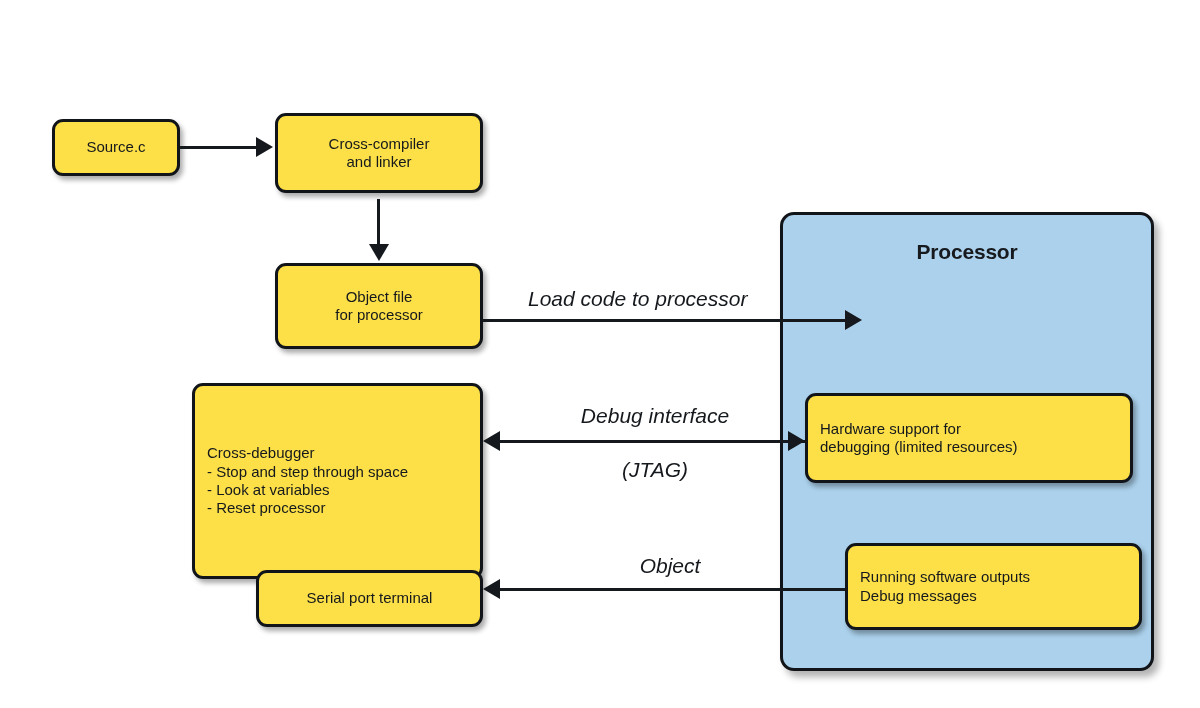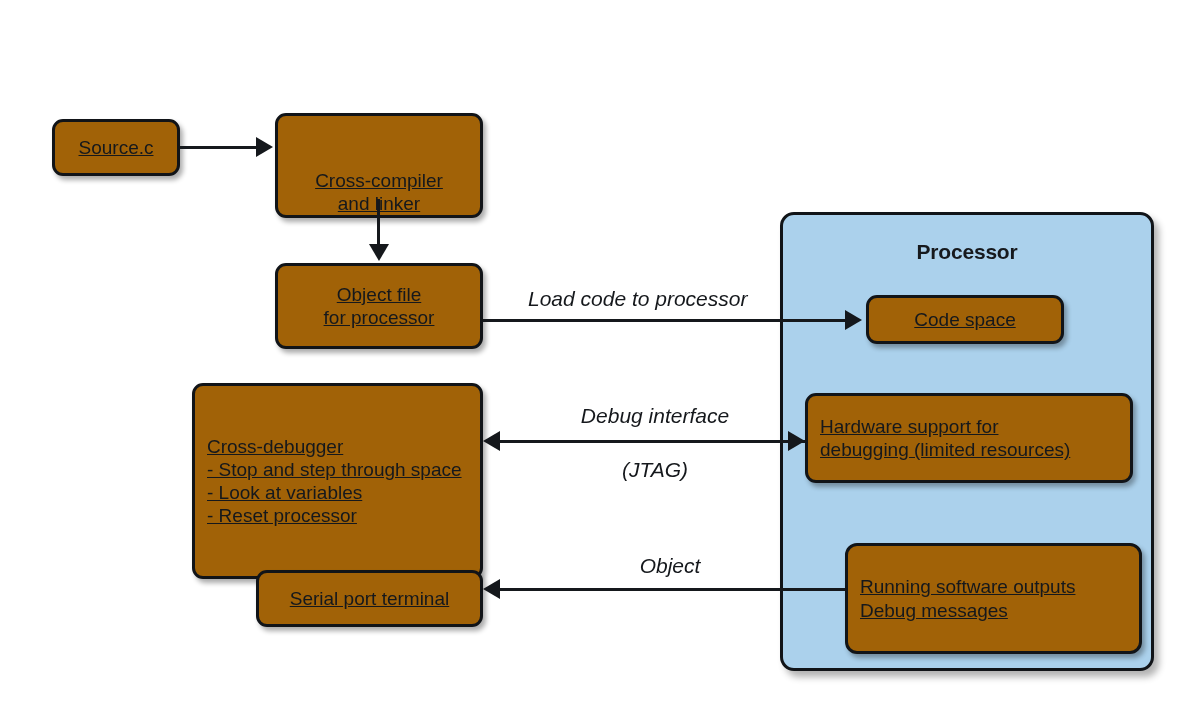--- a/index.html
+++ b/index.html
@@ -37,32 +37,31 @@
     text-align: center;
     font-weight: bold;
     color: #16191d;
     letter-spacing: -0.2px;
     font-size: 21px;
   }
 
   
   .node {
     position: absolute;
-    background: #a16207;
+    background: #fde047;
     border: 3px solid #111418;
     border-radius: 11px;
     box-sizing: border-box;
     box-shadow: 3px 4px 5px rgba(0,0,0,0.33);
     display: flex;
     flex-direction: column;
     justify-content: center;
     color: #15181c;
-    font-size: 19px;
+    font-size: 15px;
     line-height: 1.22;
-    text-decoration: underline;
   }
   .node.center { align-items: center; text-align: center; }
   .node.left   { align-items: flex-start; text-align: left; padding-left: 12px; }
   .node .line { display: block; white-space: nowrap; }
 
   
   .edge {
     position: absolute;
     background: #15181c;
   }
@@ -109,51 +108,48 @@
 
 
   <div class="panel" style="left:780px; top:212px; width:374px; height:459px;">
     <div class="panel-title" style="top:25px;">Processor</div>
   </div>
 
   <div class="node center" style="left:52px; top:119px; width:128px; height:57px;">
     <span class="line">Source.c</span>
   </div>
 
-  <div class="node center" style="left:275px; top:113px; width:208px; height:105px;justify-content:flex-end;">
+  <div class="node center" style="left:275px; top:113px; width:208px; height:80px;">
     <span class="line">Cross-compiler</span>
     <span class="line">and linker</span>
   </div>
 
   <div class="node center" style="left:275px; top:263px; width:208px; height:86px;">
     <span class="line">Object file</span>
     <span class="line">for processor</span>
   </div>
 
   <div class="node left" style="left:192px; top:383px; width:291px; height:196px;">
     <span class="line">Cross-debugger</span>
     <span class="line">- Stop and step through space</span>
     <span class="line">- Look at variables</span>
     <span class="line">- Reset processor</span>
   </div>
 
   <div class="node center" style="left:256px; top:570px; width:227px; height:57px;">
     <span class="line">Serial port terminal</span>
   </div>
 
-  <div class="node center" style="left:866px; top:295px; width:198px; height:49px;">
-    <span class="line">Code space</span>
-  </div>
 
   <div class="node left" style="left:805px; top:393px; width:328px; height:90px;">
     <span class="line">Hardware support for</span>
     <span class="line">debugging (limited resources)</span>
   </div>
 
-  <div class="node left" style="left:845px; top:543px; width:297px; height:111px;border-radius:12px;">
+  <div class="node left" style="left:845px; top:543px; width:297px; height:87px;">
     <span class="line">Running software outputs</span>
     <span class="line">Debug messages</span>
   </div>
 
   <div class="edge h" style="left:180px; top:146px; width:78px;"></div>
   <div class="arrow right" style="left:256px; top:137px;"></div>
 
   <div class="edge v" style="left:377px; top:199px; height:47px;"></div>
   <div class="arrow down" style="left:369px; top:244px;"></div>
 

